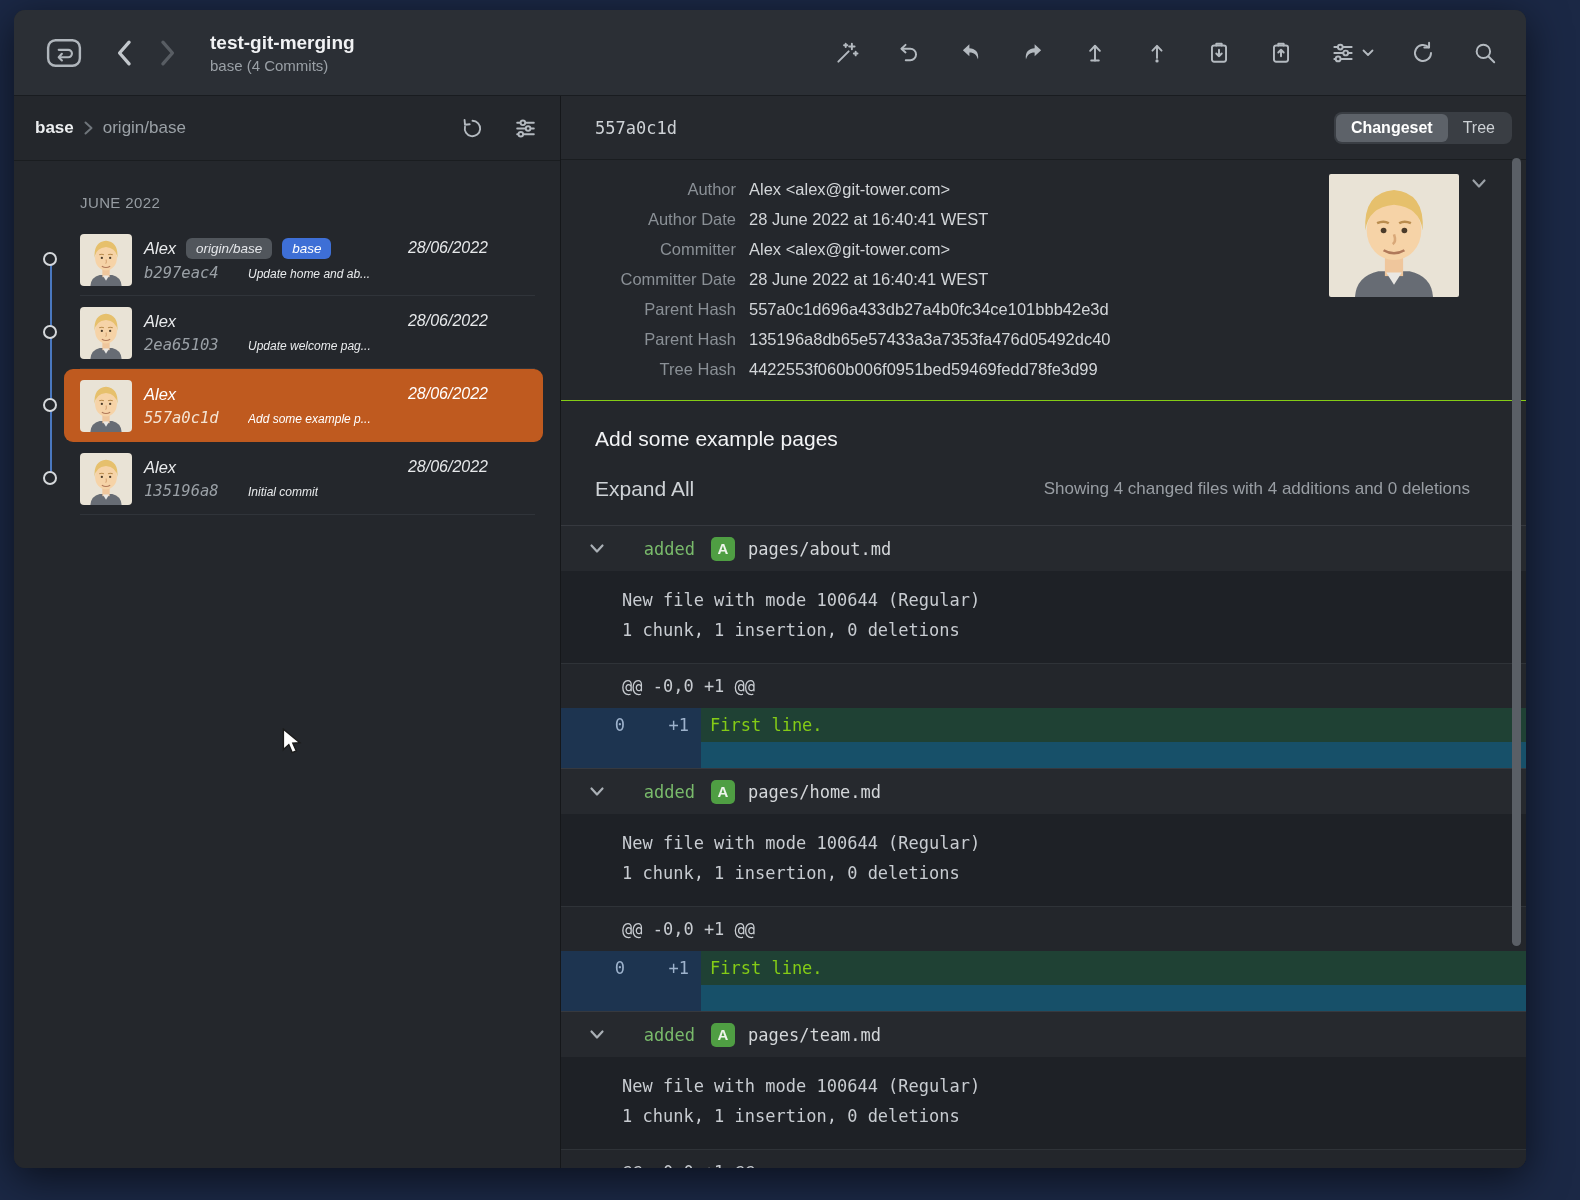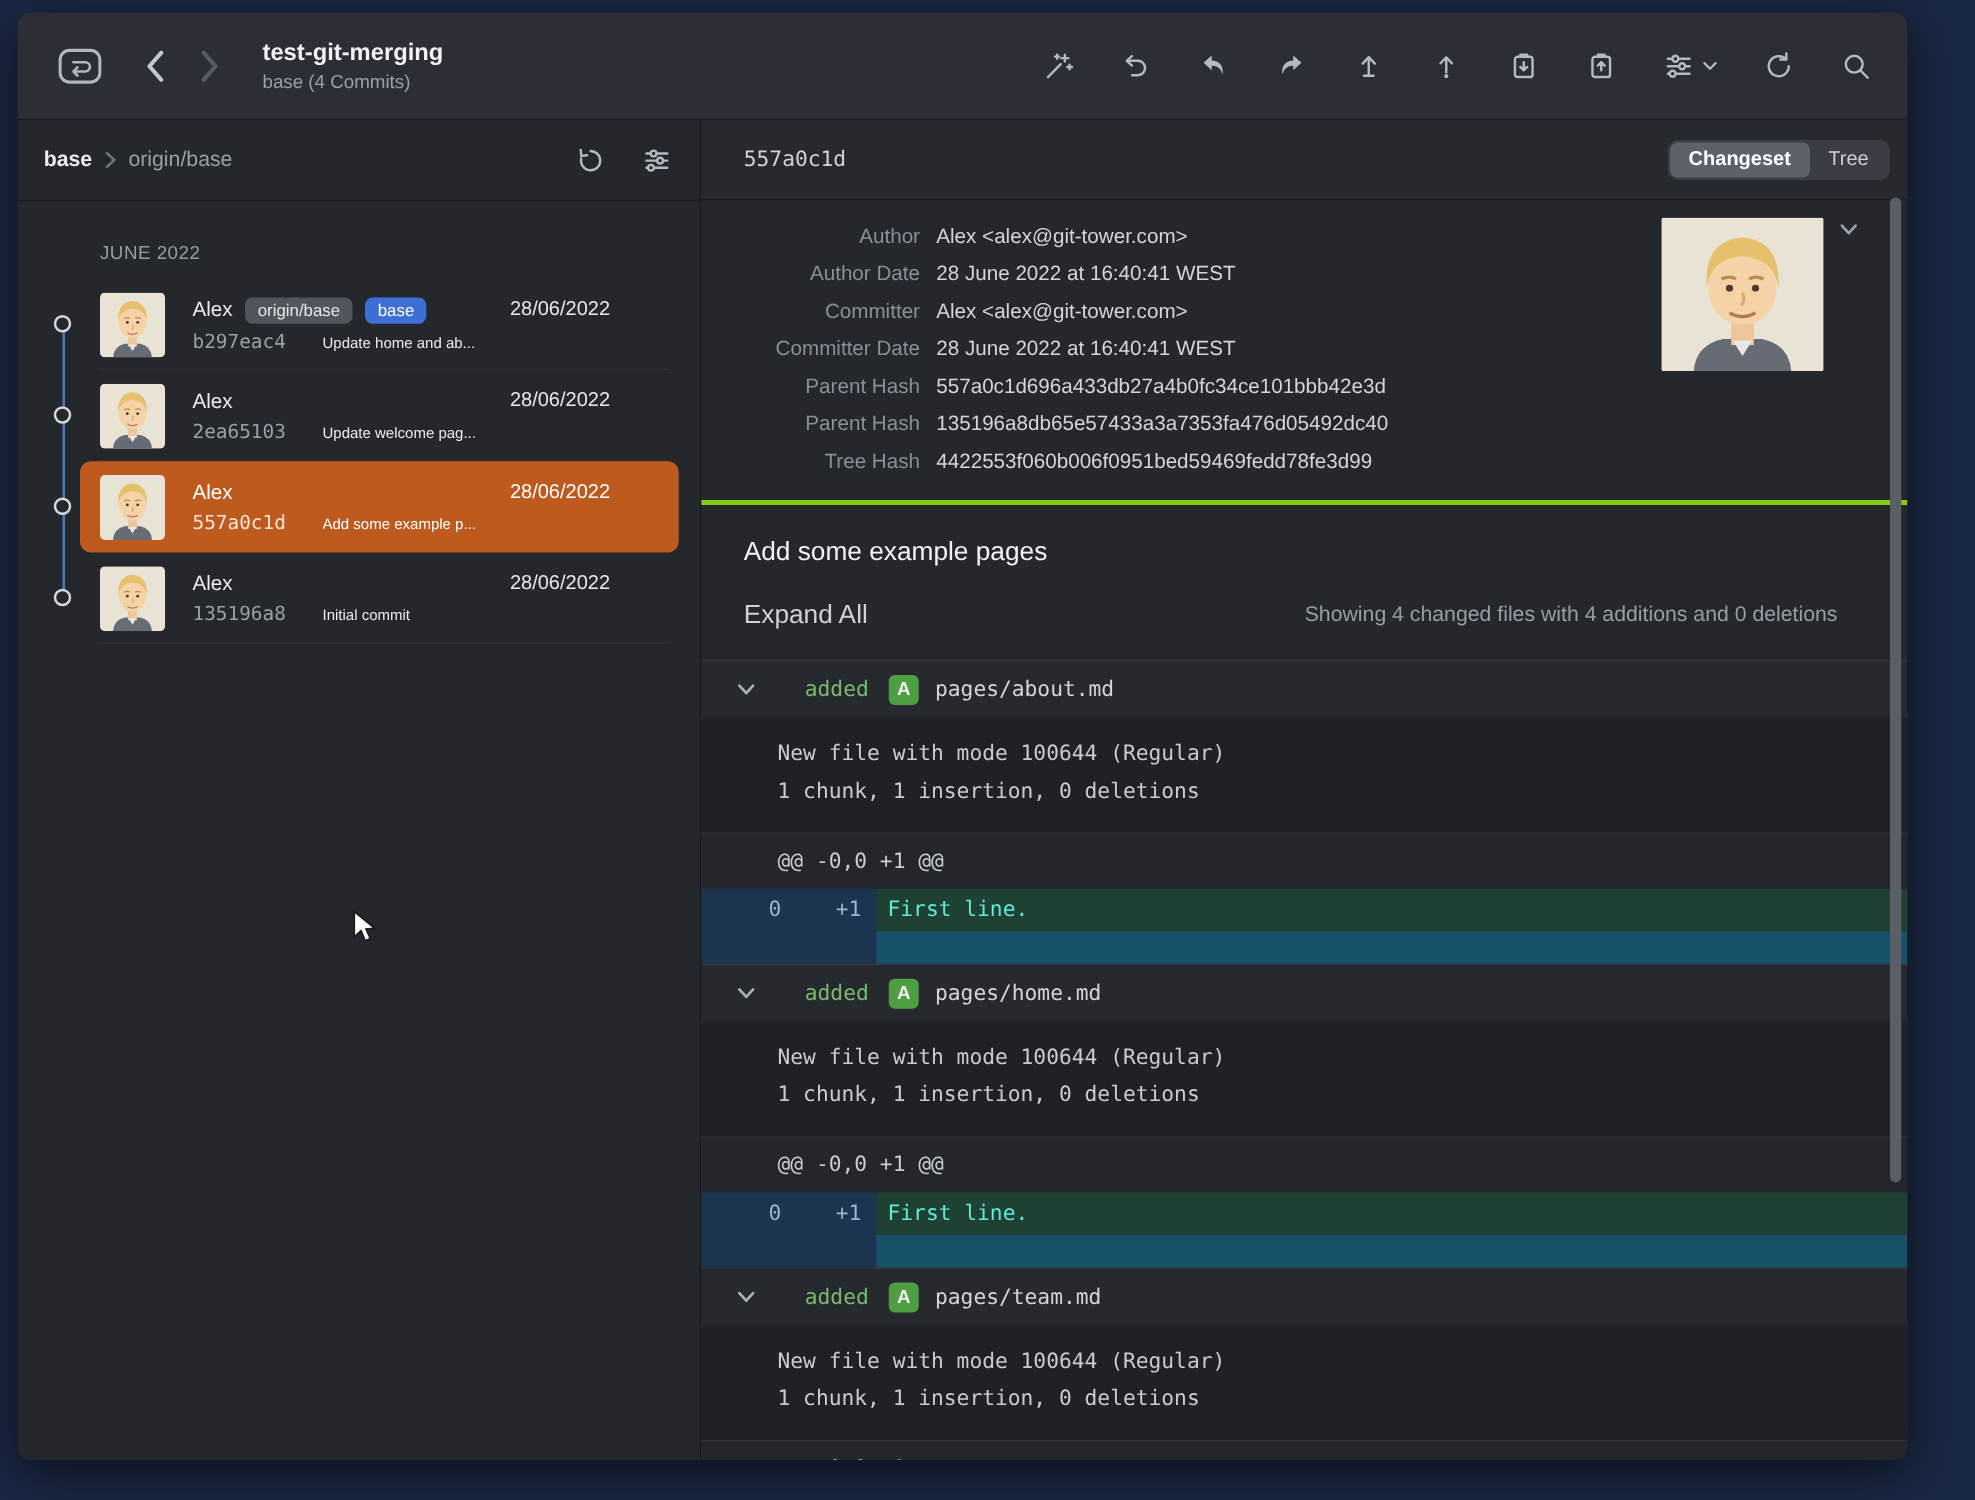--- a/index.html
+++ b/index.html
@@ -36,41 +36,41 @@
   .side-body{position:relative;flex:1;}
   .month-label{height:24px;line-height:24px;margin:30px 0 8px 66px;font-size:15px;color:#969ca2;letter-spacing:.4px;}
   .graph-line{position:absolute;left:36px;top:98px;width:2px;height:220px;background:#4a78c0;}
   .graph-node{position:absolute;left:29px;width:10px;height:10px;border:2.5px solid #d5d8db;border-radius:50%;background:#24272c;z-index:2;}
   .commit-row{margin-left:50px;width:479px;height:73px;display:flex;align-items:center;box-sizing:border-box;padding:0 55px 0 16px;position:relative;}
   .commit-row::after{content:"";position:absolute;left:16px;right:8px;bottom:0;height:1px;background:#30343a;}
   .commit-row.selected{background:#bf5a1f;border-radius:9px;}
   .commit-row.selected::after{display:none;}
   .c-avatar{width:52px;height:52px;border-radius:4px;overflow:hidden;flex:none;}
   .c-avatar svg{width:52px;height:52px;display:block;}
-  .c-main{flex:1;margin-left:22px;min-width:0;}
+  .c-main{flex:1;margin-left:12px;min-width:0;font-style:italic;}
   .c-line1{display:flex;align-items:center;}
   .c-name{font-size:16.5px;color:#e9ebed;}
   .tag{font-size:13.5px;padding:3px 10px;border-radius:6px;margin-left:10px;white-space:nowrap;}
   .tag.remote{background:#51565c;color:#e4e6e9;}
   .tag.local{background:#3e6fd6;color:#ffffff;}
   .c-date{margin-left:auto;font-size:16px;color:#e6e8ea;}
   .c-line2{display:flex;margin-top:5px;align-items:baseline;}
   .c-hash{font-family:"DejaVu Sans Mono",monospace;font-size:15.5px;color:#9aa0a6;width:104px;flex:none;}
   .c-msg{font-size:12px;color:#e9ebed;white-space:nowrap;overflow:hidden;}
   .commit-row.selected .c-name,.commit-row.selected .c-date,.commit-row.selected .c-msg{color:#ffffff;}
   .commit-row.selected .c-hash{color:#f4e4d4;}
   
   .detail{flex:1;position:relative;background:#24272c;display:flex;flex-direction:column;min-width:0;}
   .detail-head{height:63px;flex:none;background:#26292e;border-bottom:1px solid #1a1d20;display:flex;align-items:center;}
   .commit-id{margin-left:34px;font-family:"DejaVu Sans Mono",monospace;font-size:17px;color:#ced2d6;}
   .segmented{margin-left:auto;margin-right:14px;background:#3a3e44;border-radius:8px;padding:2px;display:flex;justify-content:space-between;}
   .seg{font-size:16px;color:#cdd1d5;padding:5px 15px;border-radius:6px;}
   .seg.active{background:#5d6269;color:#fff;font-weight:bold;}
   .detail-scroll{flex:1;overflow:hidden;position:relative;}
-  .meta{position:relative;padding:14px 0 16px 0;border-bottom:4px solid #84cc16;}
+  .meta{position:relative;padding:14px 0 16px 0;border-bottom:1px solid #84cc16;}
   .meta-row{display:flex;height:30px;align-items:center;}
   .meta-label{width:175px;text-align:right;color:#8a9096;font-size:16.5px;flex:none;}
   .meta-value{margin-left:13px;color:#d3d6d9;font-size:16.5px;white-space:nowrap;}
   .big-avatar{position:absolute;top:14px;left:768px;width:130px;height:123px;overflow:hidden;border-radius:2px;}
   .big-avatar svg{width:130px;height:123px;display:block;}
   .avatar-chevron{position:absolute;left:910px;top:18px;color:#9aa0a6;}
   .msg-section{padding:26px 34px 24px 34px;}
   .msg-title{font-size:21px;font-weight:normal;color:#f2f3f5;}
   .msg-row{display:flex;margin-top:26px;align-items:center;}
   .expand-all{color:#ced2d6;font-size:21px;}
@@ -79,21 +79,21 @@
   .fh-chevron{margin-left:28px;color:#aab0b6;display:flex;}
   .fh-status{margin-left:34px;font-family:"DejaVu Sans Mono",monospace;font-size:17px;color:#79ba6b;width:56px;text-align:right;}
   .fh-badge{margin-left:16px;width:24px;height:24px;background:#4f9e43;color:#eef5ec;border-radius:5px;font-size:15px;font-weight:bold;display:flex;align-items:center;justify-content:center;}
   .fh-path{margin-left:13px;font-family:"DejaVu Sans Mono",monospace;font-size:17px;color:#d3d6d9;}
   .file-meta{background:#1e2126;padding:14px 0 18px 0;}
   .file-meta .fm-line{height:30px;line-height:30px;padding-left:61px;font-family:"DejaVu Sans Mono",monospace;font-size:17px;color:#c8ccd1;}
   .hunk-row{height:44px;line-height:44px;padding-left:61px;font-family:"DejaVu Sans Mono",monospace;font-size:17px;color:#c8ccd1;background:#23262b;border-top:1px solid #2f3338;}
   .diff-line{display:flex;height:34px;font-family:"DejaVu Sans Mono",monospace;font-size:17px;}
   .dl-old{width:88px;flex:none;background:#1d3450;color:#9db2cc;text-align:right;padding-right:24px;box-sizing:border-box;line-height:34px;}
   .dl-new{width:52px;flex:none;background:#1d3450;color:#9db2cc;text-align:right;padding-right:12px;box-sizing:border-box;line-height:34px;}
-  .dl-content{flex:1;background:#1f4134;color:#5eead4;padding-left:9px;line-height:34px;}
+  .dl-content{flex:1;background:#1f4134;color:#84cc16;padding-left:9px;line-height:34px;}
   .diff-strip{display:flex;height:26px;}
   .strip-g{width:140px;flex:none;background:#1d3450;}
   .strip-c{flex:1;background:#175069;}
   .scroll-thumb{position:absolute;right:5px;top:62px;width:9px;height:788px;background:#5a5f66;border-radius:5px;z-index:5;}
   .mouse-cursor{position:absolute;left:281px;top:728px;z-index:50;pointer-events:none;}
   svg{display:block;}
 </style>
 </head>
 <body>
 

